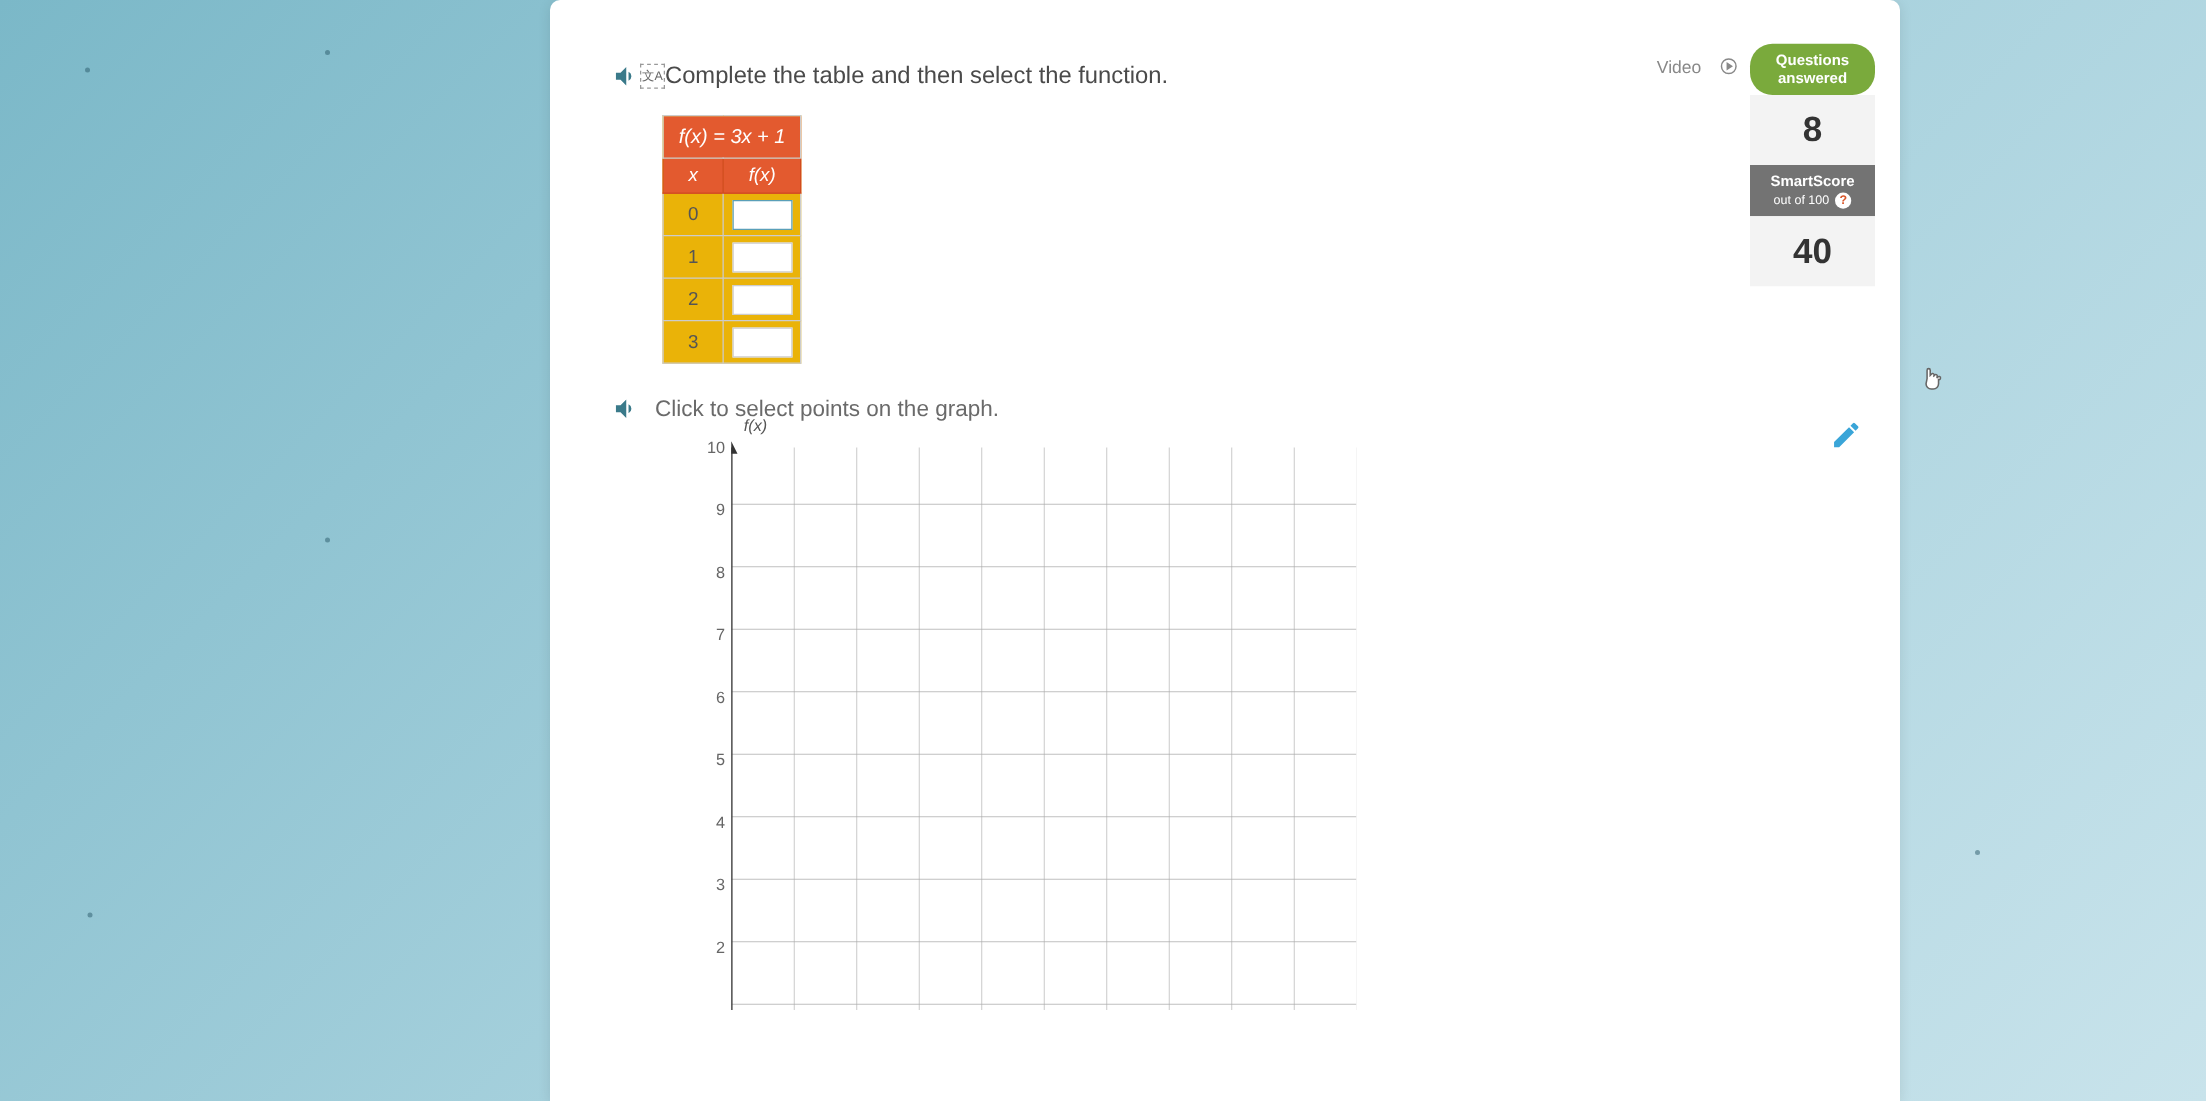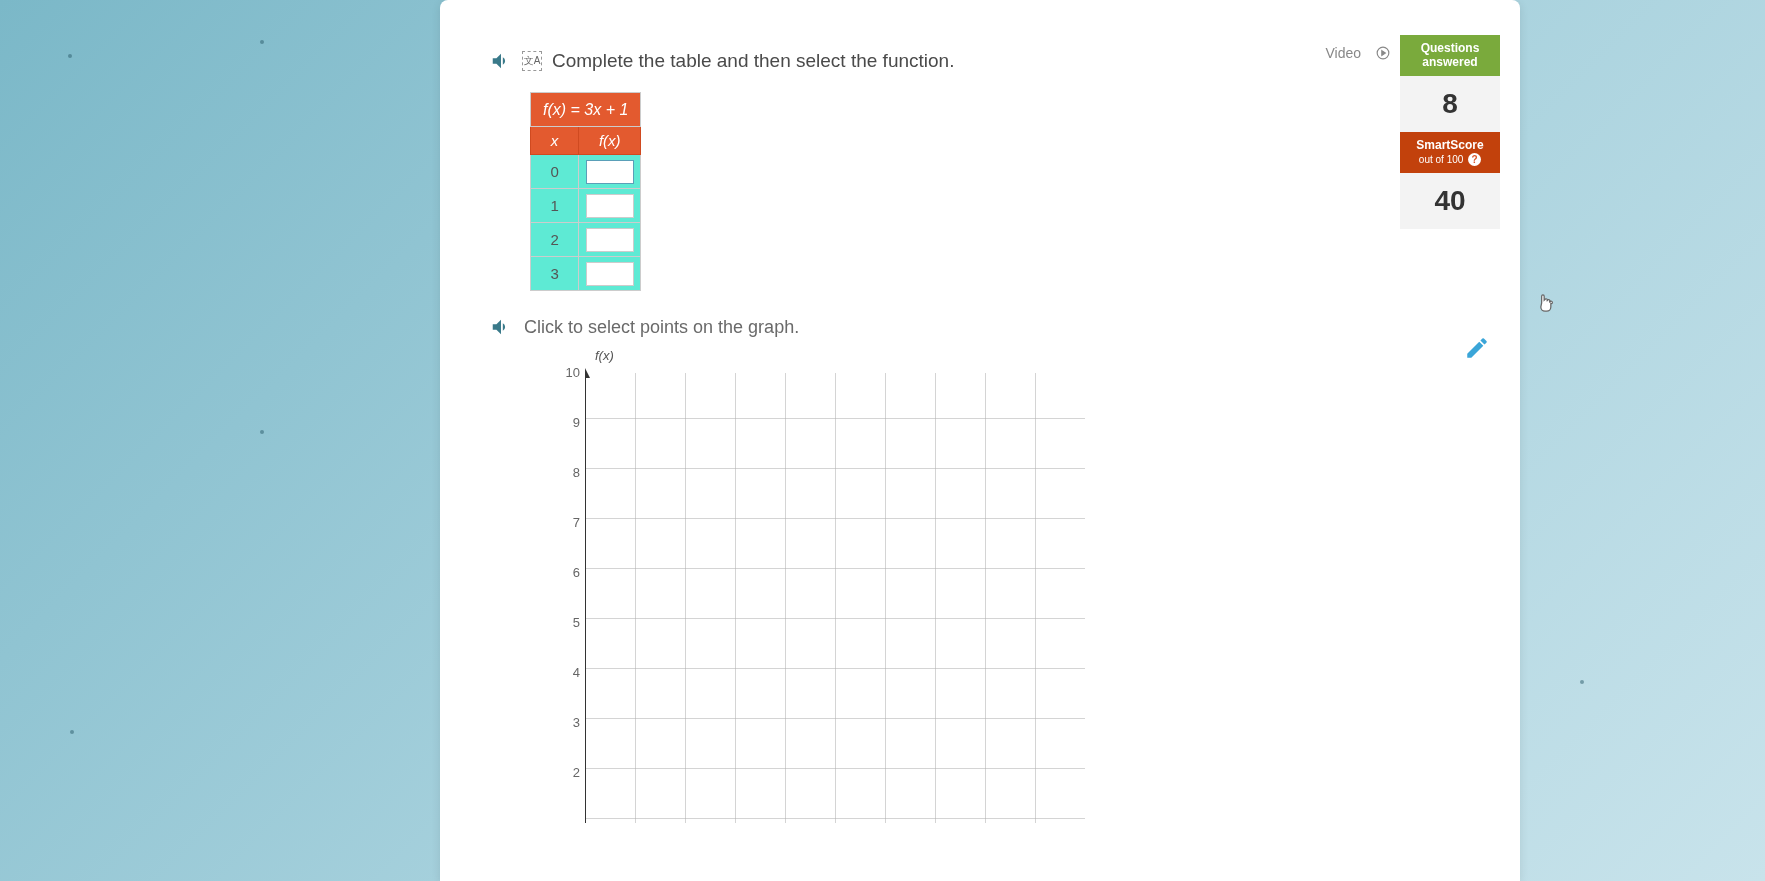--- a/index.html
+++ b/index.html
@@ -18,21 +18,20 @@
       width: 1080px;
       height: 881px;
       background: #fff;
       border-radius: 8px 8px 0 0;
       padding: 50px 40px 0 50px;
       box-shadow: 0 2px 10px rgba(0,0,0,0.1);
     }
     .instruction-row {
       display: flex;
       align-items: center;
-      gap: 10px;
       margin-bottom: 20px;
     }
     .speaker-icon {
       width: 22px;
       height: 22px;
       color: #3a7a8a;
       flex-shrink: 0;
     }
     .translate-icon {
       width: 20px;
@@ -47,21 +46,21 @@
     }
     .instruction-text {
       font-size: 19px;
       color: #4a4a4a;
       font-weight: 400;
     }
     .function-table {
       border-collapse: collapse;
       margin-left: 40px;
       margin-bottom: 25px;
-      background: #5eead4;
+      background: #eab308;
     }
     .function-table .func-header {
       background: #e35a2f;
       color: #fff;
       font-style: italic;
       text-align: left;
       padding: 6px 12px;
       font-size: 16px;
       font-weight: 400;
     }
@@ -92,21 +91,20 @@
       text-align: center;
       font-size: 14px;
     }
     .cell-input.inactive {
       border: 1px solid #ccc;
     }
     .instruction2 {
       display: flex;
       align-items: center;
       gap: 12px;
-      margin-bottom: 15px;
     }
     .instruction2-text {
       font-size: 18px;
       color: #6a6a6a;
     }
     .chart-area {
       position: relative;
       margin-left: 60px;
       width: 560px;
       height: 480px;
@@ -149,22 +147,22 @@
     .score-badge {
       width: 100px;
     }
     .badge-header {
       color: #fff;
       font-size: 12px;
       padding: 6px 4px;
       line-height: 1.2;
       font-weight: 600;
     }
-    .badge-header.green { background: #7aaa3c; }
-    .badge-header.orange { background: #c2410c; }
+    .badge-header.green { background: #7aaa3c; border-radius: 18px; }
+    .badge-header.orange { background: #737373; }
     .badge-header.orange .sub { font-size: 10px; font-weight: 400; margin-top: 46px; }
     .badge-value {
       background: #f3f3f3;
       color: #333;
       font-size: 28px;
       font-weight: 700;
       padding: 12px 0;
     }
     .info-circle {
       display: inline-block;

